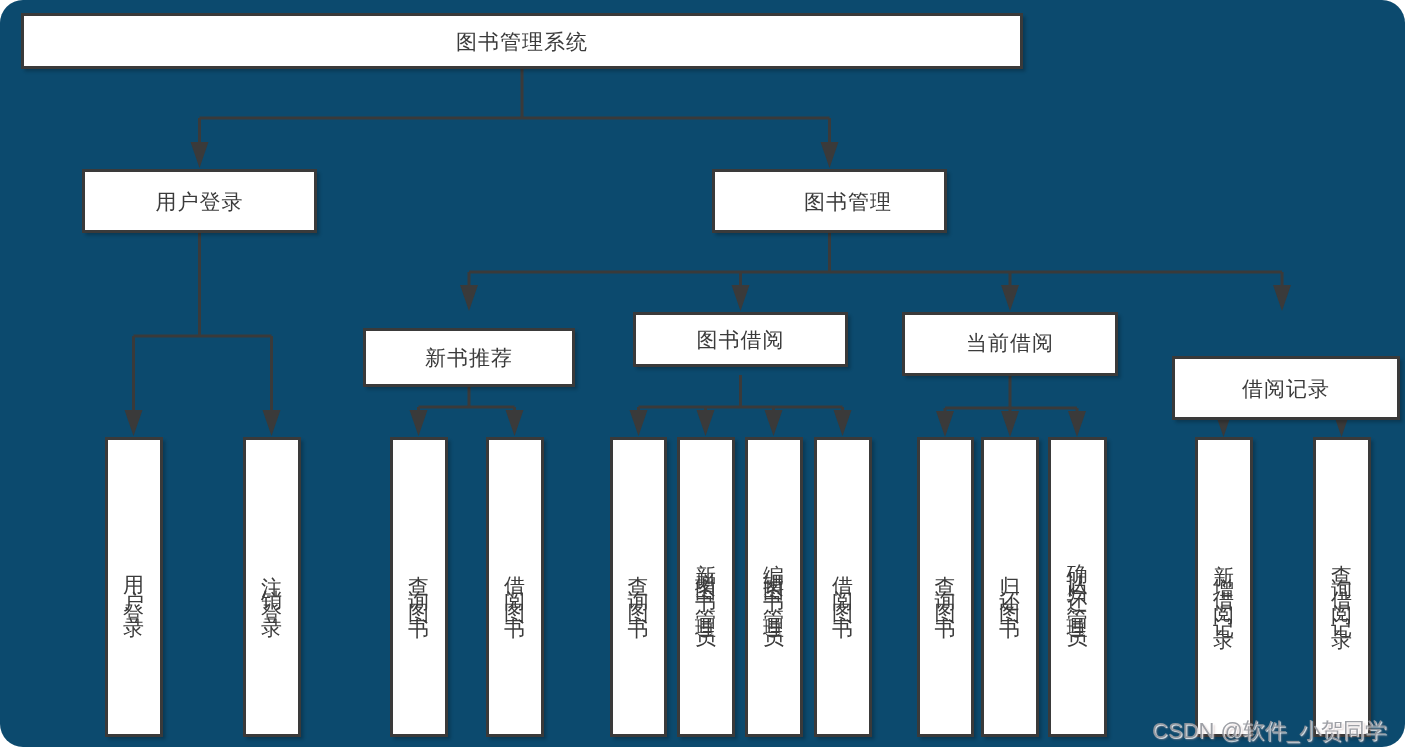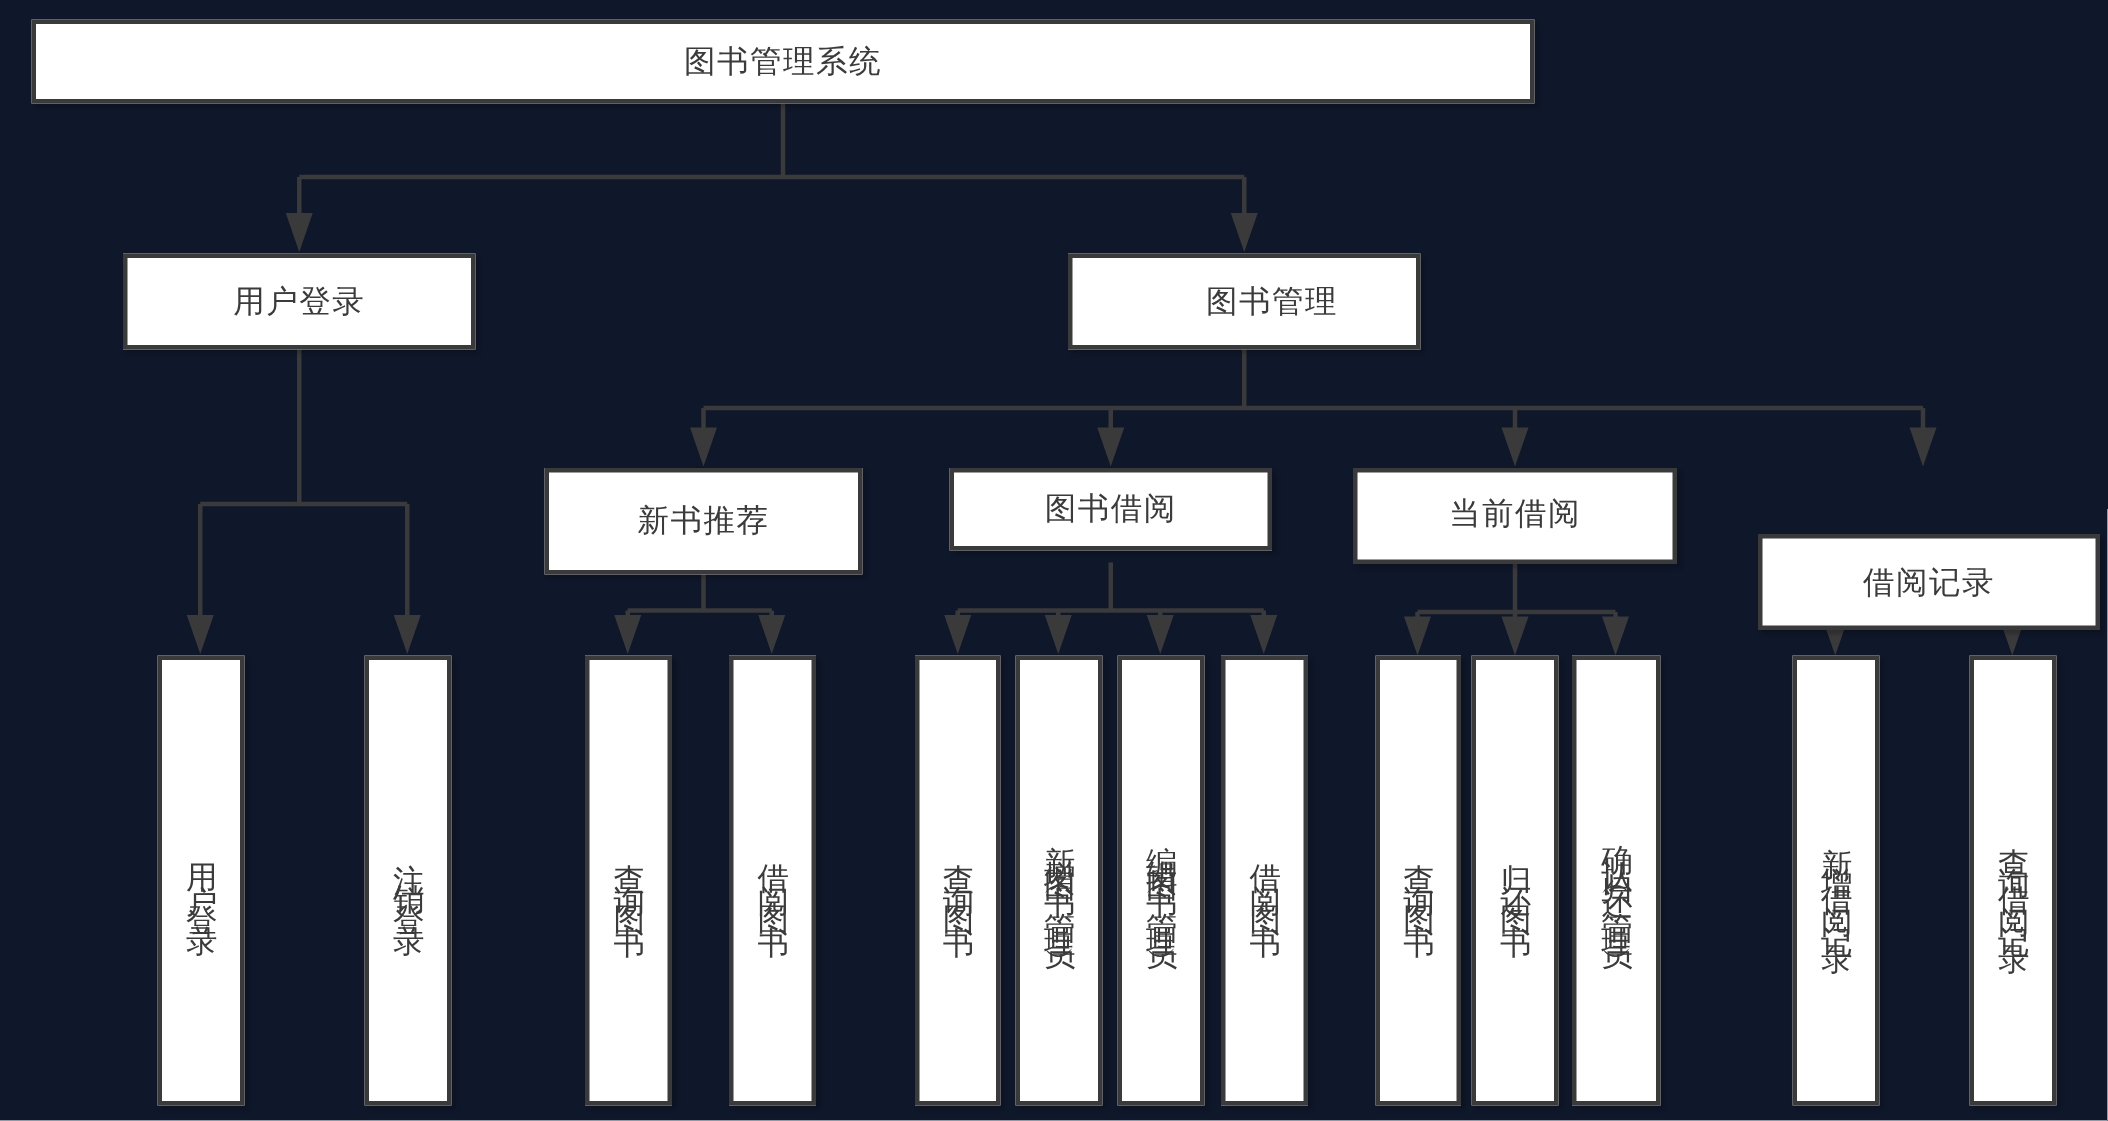--- a/index.html
+++ b/index.html
@@ -5,22 +5,23 @@
   html, body {
     margin: 0;
     padding: 0;
     background: #ffffff;
     font-family: "Liberation Sans", "DejaVu Sans", sans-serif;
   }
   #canvas {
     position: relative;
     width: 1405px;
     height: 747px;
-    background: #0f172a;
+    background: #0c4a6e;
     overflow: hidden;
+    border-radius: 23px;
   }
   #connector-svg {
     position: absolute;
     left: 0; top: 0;
     width: 1405px;
     height: 747px;
     z-index: 1;
   }
   .box {
     position: absolute;
@@ -112,21 +113,21 @@
     <span>图书管理系统</span>
   </div>
 
   <div class="box h-box" style="left:82px; top:169px; width:235px; height:64px;">
     <span>用户登录</span>
   </div>
   <div class="box h-box" style="left:712px; top:169px; width:235px; height:64px;padding-left:37px;">
     <span>图书管理</span>
   </div>
 
-  <div class="box h-box" style="left:363px; top:312px; width:212px; height:71px;align-items:center;">
+  <div class="box h-box" style="left:363px; top:328px; width:212px; height:59px;align-items:center;">
     <span>新书推荐</span>
   </div>
   <div class="box h-box" style="left:633px; top:312px; width:215px; height:55px;">
     <span>图书借阅</span>
   </div>
   <div class="box h-box" style="left:902px; top:312px; width:216px; height:64px;font-family:Liberation Mono, monospace;">
     <span>当前借阅</span>
   </div>
   <div class="box h-box" style="left:1172px; top:312px; width:228px; height:64px;margin-top:44px;">
     <span>借阅记录</span>
@@ -169,14 +170,15 @@
     <span>确认归还（管理员）</span>
   </div>
 
   <div class="box v-box ls-mid" style="left:1195px; top:437px; width:58px; height:300px;">
     <span>新增借阅记录</span>
   </div>
   <div class="box v-box ls-mid" style="left:1313px; top:437px; width:58px; height:300px;">
     <span>查询借阅记录</span>
   </div>
 
+  <div id="watermark">CSDN @软件_小贺同学</div>
 
 </div>
 
 </body></html>

